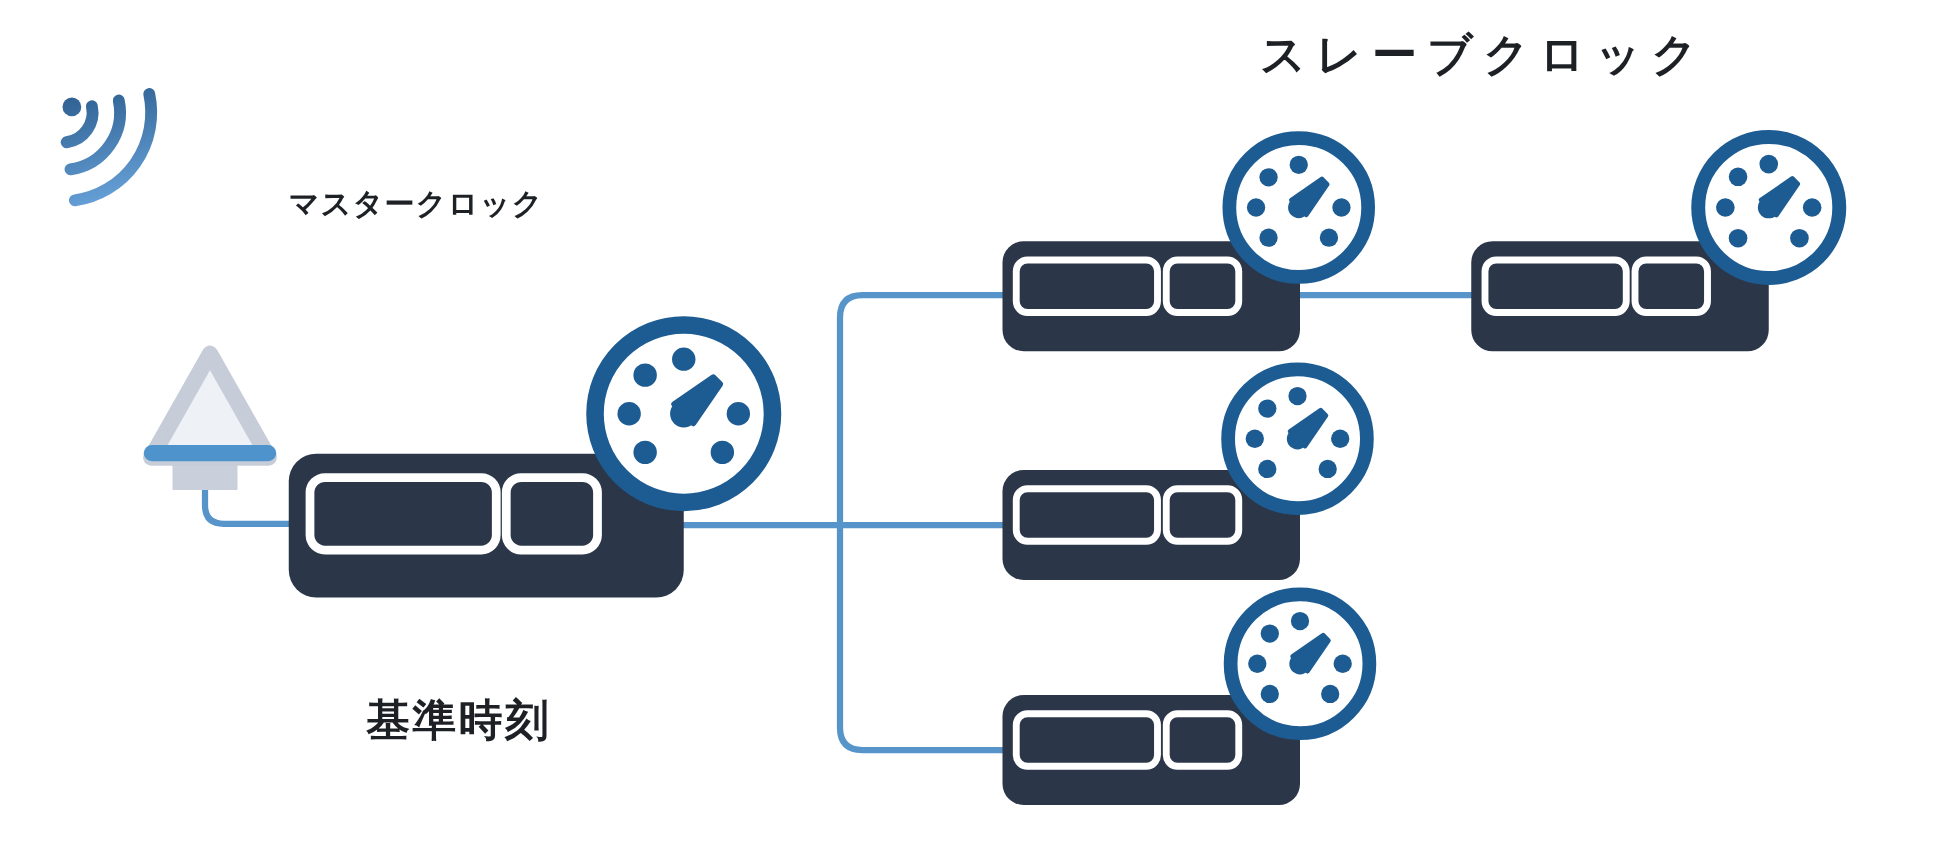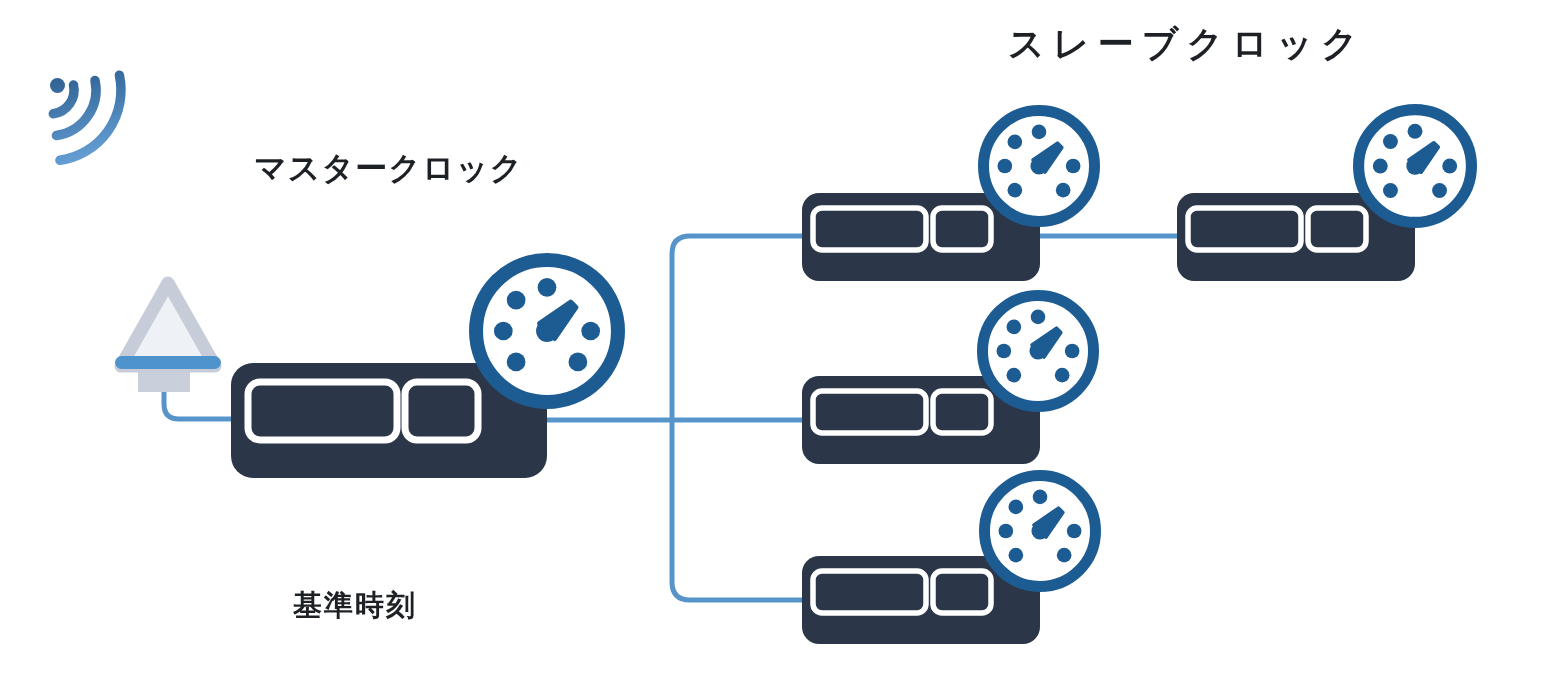--- a/index.html
+++ b/index.html
@@ -25,23 +25,23 @@
   }
   .stage{position:relative;width:1560px;height:673px;}
   .stage > svg{position:absolute;left:0;top:0;}
   .label{
     position:absolute;
     color:var(--text,#1d2126);
     font-weight:600;
     white-space:nowrap;
     line-height:1.15;
   }
-  .label-master{left:231px;top:150px;font-size:32px;letter-spacing:1px;margin-left:23px;}
+  .label-master{left:231px;top:150px;font-size:24px;letter-spacing:1px;}
   .label-slave{left:1008px;top:23px;font-size:36px;letter-spacing:8px;}
-  .label-ref{left:293px;top:589px;font-size:29px;letter-spacing:2px;}
+  .label-ref{left:293px;top:557px;font-size:35px;letter-spacing:2px;}
 
   
   .line{fill:none;stroke:var(--line-blue,#5794c9);stroke-width:5;}
   .body{fill:var(--device-navy,#2b3748);}
   .slot{fill:none;stroke:var(--slot-outline,#fff);}
   .sw55{stroke-width:5.5;}
   .sw7{stroke-width:7;}
   .gring{fill:#fff;stroke:var(--gauge-blue,#1d5c92);stroke-width:9;}
   .gfill{fill:var(--gauge-blue,#1d5c92);}
   .needle{fill:var(--gauge-blue,#1d5c92);stroke:var(--gauge-blue,#1d5c92);stroke-width:3;stroke-linejoin:round;}

